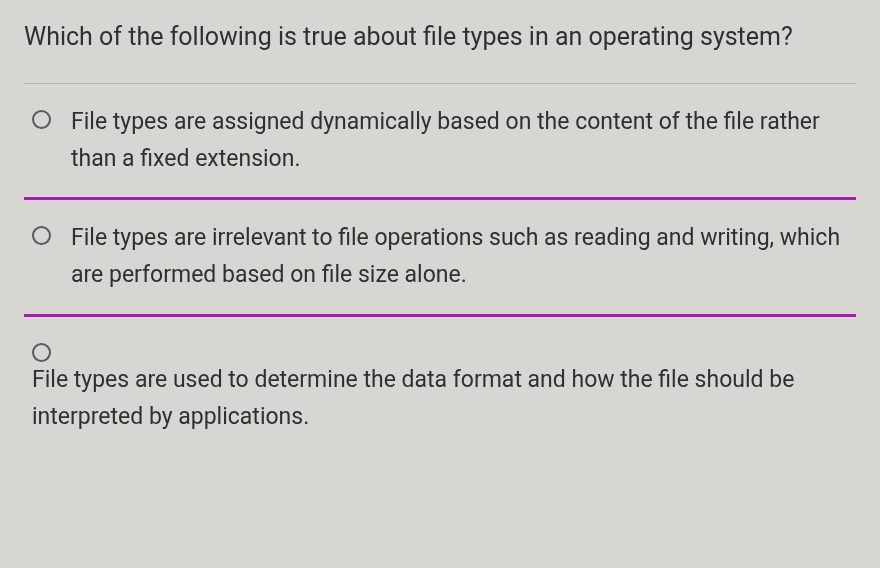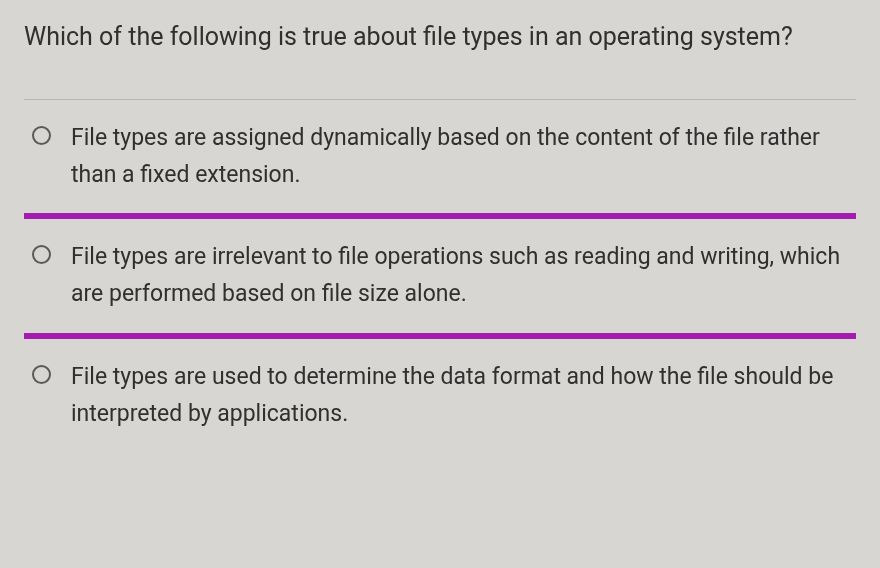--- a/index.html
+++ b/index.html
@@ -15,35 +15,36 @@
       color: #2a2a2a;
       overflow: hidden;
     }
     .container {
       padding: 18px 24px 0 24px;
     }
     .question {
       font-size: 25px;
       line-height: 1.55;
       color: #303030;
-      margin-bottom: 42px;
+      margin-bottom: 26px;
       font-weight: 400;
     }
     .options {
       border-top: 1px solid #b9b7b3;
     }
     .option {
       display: flex;
       align-items: flex-start;
       padding: 20px 6px 20px 8px;
-      border-bottom: 6px solid #a21caf;
+      border-bottom: 3px solid #a21caf;
       cursor: pointer;
     }
     .option:last-child {
       border-bottom: none;
+      flex-direction: column;
     }
     .radio {
       flex: 0 0 auto;
       width: 19px;
       height: 19px;
       border: 2px solid #5a5a5a;
       border-radius: 50%;
       margin-top: 6px;
       margin-right: 20px;
       background: transparent;

